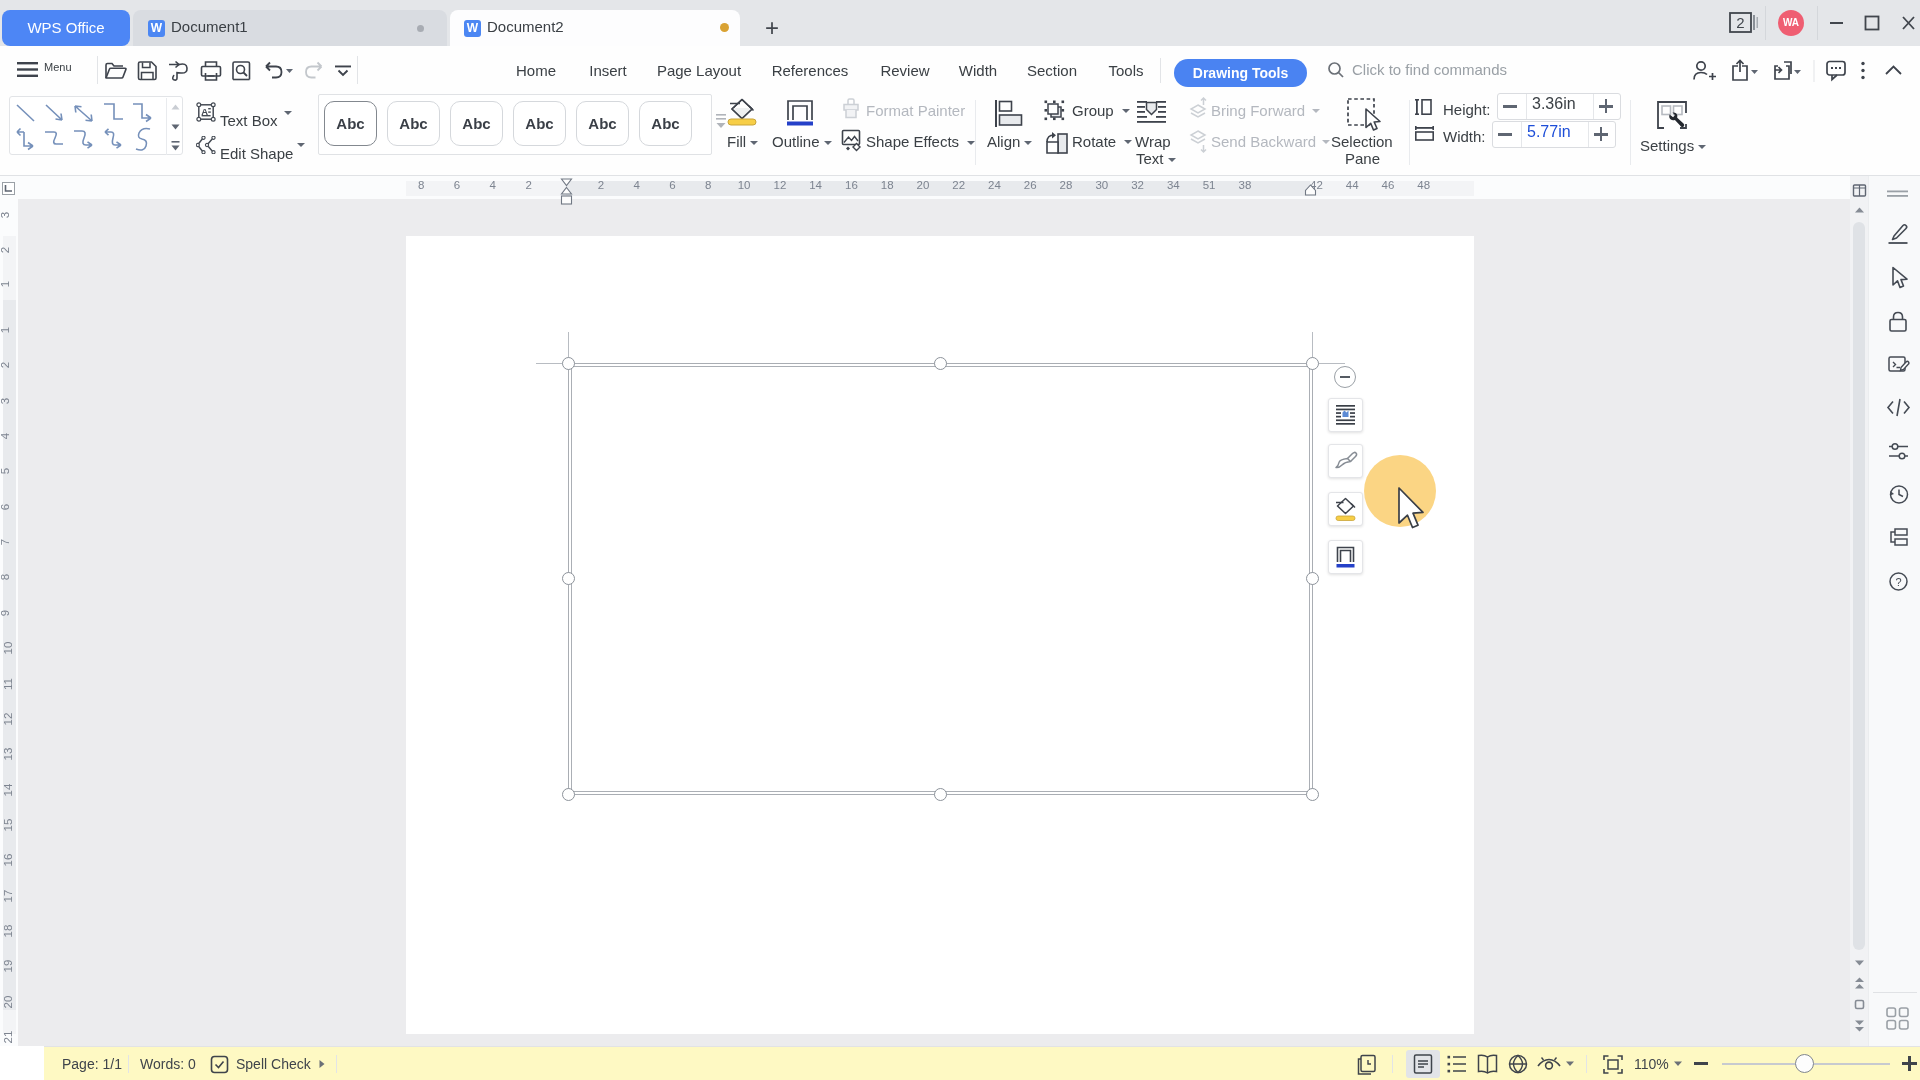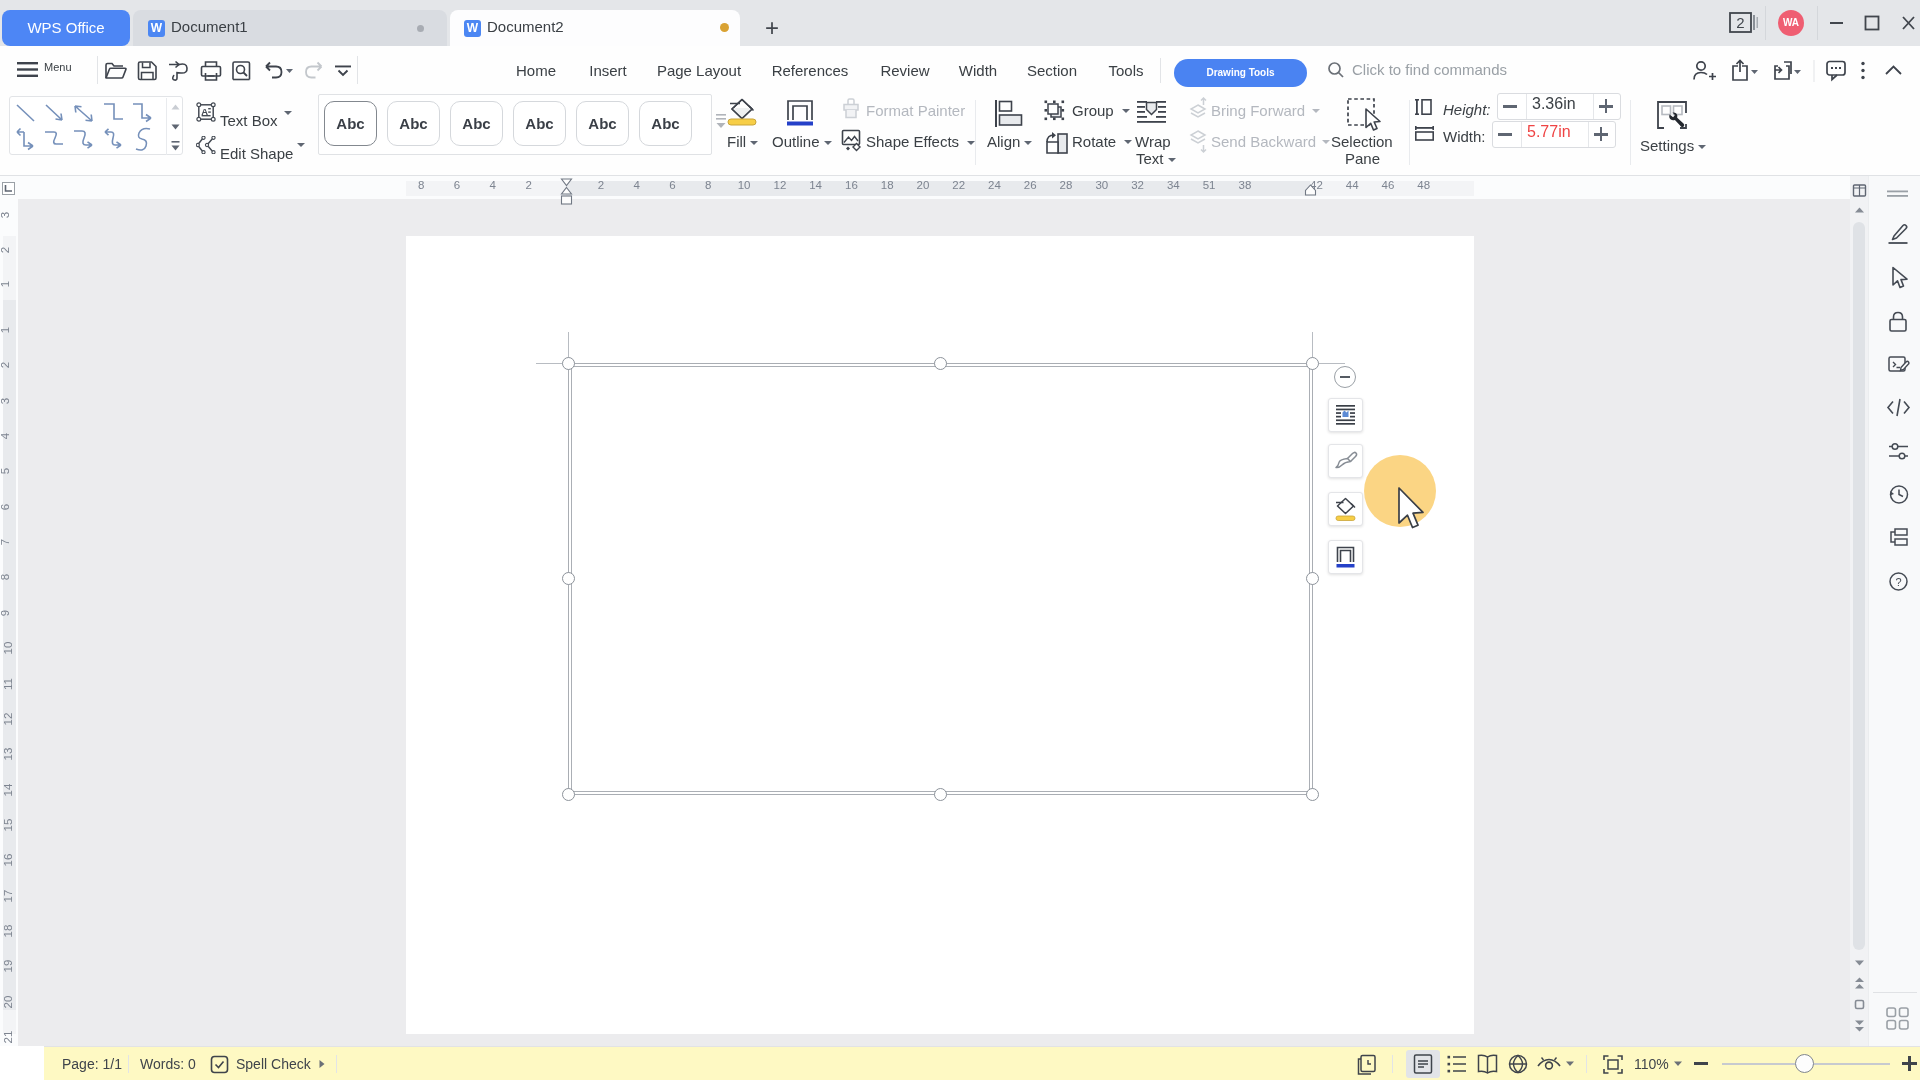--- a/index.html
+++ b/index.html
@@ -13,21 +13,21 @@
 #tab1 { left:133px; width:314px; background:#d9dce1; }
 #tab2 { left:450px; width:290px; background:#fdfdfe; }
 .wicon { top:10px; width:17px; height:17px; background:#4c87f3; border-radius:3px; color:#fff; font-size:12px; font-weight:bold; text-align:center; line-height:17px; }
 .tabtext { top:8px; font-size:15px; color:#3b4045; }
 .dot { border-radius:50%; }
 #plusbtn { left:758px; top:14px; width:28px; height:28px; font-size:24px; color:#41464d; text-align:center; line-height:28px; font-weight:400; }
 
 #menurow { left:0; top:46px; width:1920px; height:49px; background:#fefefe; }
 .vsep { width:1px; background:#e2e4e7; }
 .mitem { top:0; height:49px; line-height:49px; font-size:15px; color:#3b4045; text-align:center; }
-#dtpill { left:1174px; top:13px; width:133px; height:28px; border-radius:14px; background:#4a83f2; color:#fff; font-size:10px; font-weight:bold; text-align:center; line-height:28px; }
+#dtpill { left:1174px; top:13px; width:133px; height:28px; border-radius:14px; background:#4a83f2; color:#fff; font-size:14px; font-weight:bold; text-align:center; line-height:28px; }
 #findtext { left:1352px; top:15px; font-size:15px; color:#9aa0a6; }
 
 #ribbon { left:0; top:95px; width:1920px; height:81px; background:#fefefe; border-bottom:1px solid #e0e2e5; }
 .rlabel { font-size:15px; color:#3b4045; white-space:nowrap; }
 .rlabel-gray { font-size:15px; color:#b4b8bf; white-space:nowrap; }
 .caret { display:inline-block; width:0; height:0; border-left:4px solid transparent; border-right:4px solid transparent; border-top:4px solid #5f6672; vertical-align:middle; margin-left:4px; }
 .caret-gray { border-top-color:#b4b8bf; }
 #shapebox { left:9px; top:1px; width:174px; height:59px; border:1px solid #e2e4e7; border-radius:3px; background:#fff; }
 #shapeboxdiv { left:156px; top:1px; width:1px; height:57px; background:#e9ebee; }
 .abcbtn { top:6px; width:53px; height:45px; border:1px solid #d5d8dc; border-radius:10px; background:#fff; text-align:center; line-height:43px; font-size:15px; color:#3a3f47; font-weight:bold; }
@@ -356,41 +356,41 @@
     <div class="abs rlabel" style="left:1331px;top:38px;">Selection</div>
     <div class="abs rlabel" style="left:1345px;top:55px;">Pane</div>
     <div class="abs vsep" style="left:1409px;top:5px;height:65px;background:#e9ebee;"></div>
 
     <svg class="abs" style="left:1415px;top:4px;" width="18" height="16" viewBox="0 0 18 16">
       <rect x="1" y="0" width="1.8" height="16" fill="#3e434c"></rect>
       <rect x="0" y="0" width="4" height="1.6" fill="#3e434c"></rect>
         <rect x="0" y="14.4" width="4" height="1.6" fill="#3e434c"></rect>
       <rect x="7" y="0.8" width="9" height="14.4" fill="none" stroke="#3e434c" stroke-width="1.6"></rect>
     </svg>
-    <div class="abs rlabel" style="left:1443px;top:6px;font-style:italic;">Height:</div>
+    <div class="abs rlabel" style="left:1443px;top:6px;">Height:</div>
     <div class="abs" style="left:1497px;top:-2px;width:124px;height:27px;border:1px solid #dadce0;border-radius:3px;background:#fff;">
       <div class="abs" style="left:28px;top:0;width:1px;height:25px;background:#e5e7ea;"></div>
       <div class="abs" style="left:95px;top:0;width:1px;height:25px;background:#e5e7ea;"></div>
       <div class="abs" style="left:5px;top:11px;width:14px;height:2.5px;background:#5f6672;"></div>
       <div class="abs" style="left:34px;top:1px;font-size:16px;color:#3b4045;">3.36in</div>
       <div class="abs" style="left:101px;top:11px;width:14px;height:2.5px;background:#5f6672;"></div>
       <div class="abs" style="left:106.75px;top:5.25px;width:2.5px;height:14px;background:#5f6672;"></div>
     </div>
     <svg class="abs" style="left:1415px;top:31px;" width="20" height="15" viewBox="0 0 20 15">
       <rect x="0" y="1" width="19" height="1.8" fill="#3e434c"></rect>
       <rect x="0" y="0" width="1.6" height="4" fill="#3e434c"></rect>
         <rect x="17.4" y="0" width="1.6" height="4" fill="#3e434c"></rect>
       <rect x="0.8" y="6" width="17.4" height="8" fill="none" stroke="#3e434c" stroke-width="1.6"></rect>
     </svg>
     <div class="abs rlabel" style="left:1443px;top:33px;">Width:</div>
     <div class="abs" style="left:1492px;top:26px;width:124px;height:27px;border:1px solid #dadce0;border-radius:3px;background:#fff;">
       <div class="abs" style="left:28px;top:0;width:1px;height:25px;background:#e5e7ea;"></div>
       <div class="abs" style="left:95px;top:0;width:1px;height:25px;background:#e5e7ea;"></div>
       <div class="abs" style="left:5px;top:11px;width:14px;height:2.5px;background:#5f6672;"></div>
-      <div class="abs" style="left:34px;top:1px;font-size:16px;color:#ef4444;">5.77in</div>
+      <div class="abs" style="left:34px;top:1px;font-size:16px;color:#1d4ed8;">5.77in</div>
       <div class="abs" style="left:101px;top:11px;width:14px;height:2.5px;background:#5f6672;"></div>
       <div class="abs" style="left:106.75px;top:5.25px;width:2.5px;height:14px;background:#5f6672;"></div>
     </div>
     <div class="abs vsep" style="left:1630px;top:5px;height:65px;background:#e9ebee;"></div>
 
     <svg class="abs" style="left:1656px;top:5px;" width="32" height="30" viewBox="0 0 32 30">
       <path d="M8 28 L2 28 L2 2 L30 2 L30 13" fill="none" stroke="#3e434c" stroke-width="1.8"></path>
       <path d="M30 24 L30 28 L24 28" fill="none" stroke="#3e434c" stroke-width="1.8"></path>
       <rect x="6" y="6" width="8.5" height="8.5" fill="none" stroke="#b6bac0" stroke-width="1.6"></rect>
       <rect x="17.5" y="6" width="8.5" height="8.5" fill="none" stroke="#b6bac0" stroke-width="1.6"></rect>

